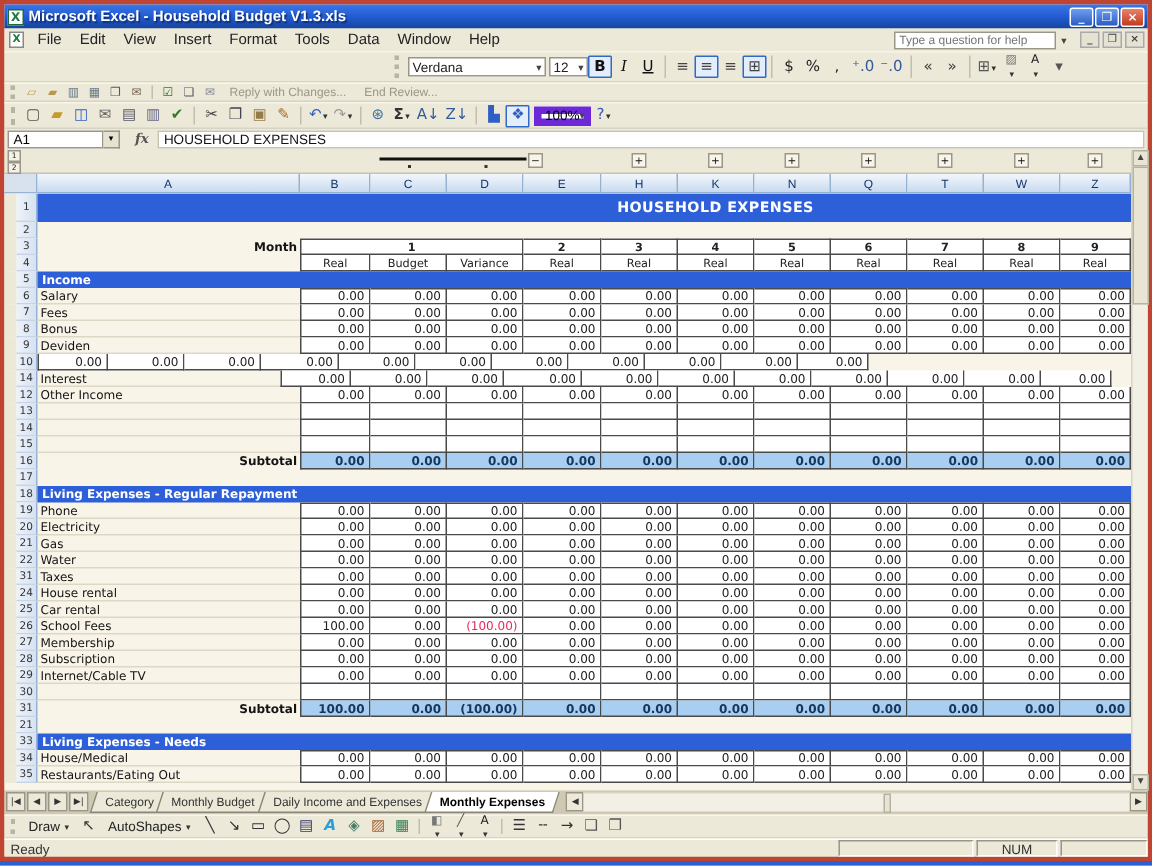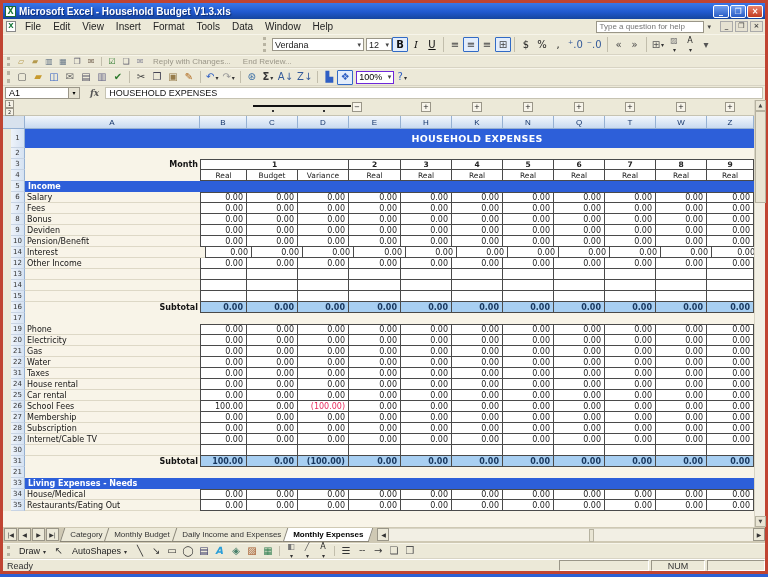--- a/index.html
+++ b/index.html
@@ -47,21 +47,21 @@
   .fontbox{width:92px;margin-left:2px}
   .sizebox{width:26px;margin-left:2px}
   .boxcaret{font-size:7px;color:#444;margin-left:auto}
   .fmtbar{height:21px}
   .fmtbar .lead{width:256px}
   .revbar{height:13px}
   .revbar .tbi{height:11px;min-width:14px}
   .revbar .tbi .g{font-size:8px}
   .greylab{font-size:8px;color:#9a9688;margin:0 6px}
   .stdbar{height:18px}
-  .zoombox{background:#fff;border:1px solid #6d28d9;height:13px;width:38px;display:flex;align-items:center;font-size:9px;padding:0 2px;margin-left:3px}
+  .zoombox{background:#fff;border:5px solid #6d28d9;height:13px;width:38px;display:flex;align-items:center;font-size:9px;padding:0 2px;margin-left:3px}
 
   
   .fbar{height:14px;display:flex;align-items:center;background:#ece9d8;padding:0 2px;flex:none}
   .namebox{width:64px;height:12px;background:#fff;border:1px solid #9a9688;font-size:9px;display:flex;align-items:center;padding:0 3px}
   .namecaret{width:11px;height:12px;border:1px solid #9a9688;border-left:none;background:#e6e2d2;font-size:6px;text-align:center;line-height:11px}
   .fx{font:italic bold 9px "DejaVu Serif",serif;color:#555;margin:0 6px 0 10px}
   .ftext{flex:1;height:12px;background:#fff;border:1px solid #c6c3b2;font-size:9px;display:flex;align-items:center;padding:0 3px;color:#111}
 
   
   .outline{height:16px;background:#ece9d8;position:relative;flex:none;border-bottom:1px solid #c6c3b2}
@@ -500,37 +500,36 @@
           <span class="vc" data-name="cell-K9" style="width: 51px;">0.00</span>
           <span class="vc" data-name="cell-N9" style="width: 51px;">0.00</span>
           <span class="vc" data-name="cell-Q9" style="width: 51px;">0.00</span>
           <span class="vc" data-name="cell-T9" style="width: 51px;">0.00</span>
           <span class="vc" data-name="cell-W9" style="width: 51px;">0.00</span>
           <span class="vc" data-name="cell-Z9" style="width: 47px;">0.00</span>
         </div>
         <div class="grow data" data-name="sheet-row-10" style="height: 11px;">
           <span class="gut" data-name="outline-gutter"></span>
           <span class="rhd" data-name="row-header-10">10</span>
-          <span class="ca dat" data-name="cell-A10" style="width: 175px;">Pension/Benefit</span>
           <span class="vc first" data-name="cell-B10" style="width: 47px;">0.00</span>
           <span class="vc" data-name="cell-C10" style="width: 51px;">0.00</span>
           <span class="vc" data-name="cell-D10" style="width: 51px;">0.00</span>
           <span class="vc" data-name="cell-E10" style="width: 52px;">0.00</span>
           <span class="vc" data-name="cell-H10" style="width: 51px;">0.00</span>
           <span class="vc" data-name="cell-K10" style="width: 51px;">0.00</span>
           <span class="vc" data-name="cell-N10" style="width: 51px;">0.00</span>
           <span class="vc" data-name="cell-Q10" style="width: 51px;">0.00</span>
           <span class="vc" data-name="cell-T10" style="width: 51px;">0.00</span>
           <span class="vc" data-name="cell-W10" style="width: 51px;">0.00</span>
           <span class="vc" data-name="cell-Z10" style="width: 47px;">0.00</span>
         </div>
         <div class="grow data" data-name="sheet-row-11" style="height: 11px;">
           <span class="gut" data-name="outline-gutter"></span>
           <span class="rhd" data-name="row-header-11">14</span>
-          <span class="ca dat" data-name="cell-A11" style="width: 180px;">Interest</span>
+          <span class="ca dat" data-name="cell-A11" style="width: 162px;">Interest</span>
           <span class="vc first" data-name="cell-B11" style="width: 47px;">0.00</span>
           <span class="vc" data-name="cell-C11" style="width: 51px;">0.00</span>
           <span class="vc" data-name="cell-D11" style="width: 51px;">0.00</span>
           <span class="vc" data-name="cell-E11" style="width: 52px;">0.00</span>
           <span class="vc" data-name="cell-H11" style="width: 51px;">0.00</span>
           <span class="vc" data-name="cell-K11" style="width: 51px;">0.00</span>
           <span class="vc" data-name="cell-N11" style="width: 51px;">0.00</span>
           <span class="vc" data-name="cell-Q11" style="width: 51px;">0.00</span>
           <span class="vc" data-name="cell-T11" style="width: 51px;">0.00</span>
           <span class="vc" data-name="cell-W11" style="width: 51px;">0.00</span>
@@ -613,20 +612,25 @@
           <span class="vc" data-name="cell-N16" style="width: 51px;">0.00</span>
           <span class="vc" data-name="cell-Q16" style="width: 51px;">0.00</span>
           <span class="vc" data-name="cell-T16" style="width: 51px;">0.00</span>
           <span class="vc" data-name="cell-W16" style="width: 51px;">0.00</span>
           <span class="vc" data-name="cell-Z16" style="width: 47px;">0.00</span>
         </div>
         <div class="grow blank" data-name="sheet-row-17" style="height: 11px;">
           <span class="gut" data-name="outline-gutter"></span>
           <span class="rhd" data-name="row-header-17">17</span>
           <div class="blankfill" data-name="blank-row-fill"></div>
+        </div>
+        <div class="grow section" data-name="sheet-row-18" style="height: 11px;">
+          <span class="gut" data-name="outline-gutter"></span>
+          <span class="rhd" data-name="row-header-18">18</span>
+          <div class="fill" data-name="section-banner">Living Expenses - Regular Repayment</div>
         </div>
         <div class="grow data" data-name="sheet-row-19" style="height: 11px;">
           <span class="gut" data-name="outline-gutter"></span>
           <span class="rhd" data-name="row-header-19">19</span>
           <span class="ca dat" data-name="cell-A19" style="width: 175px;">Phone</span>
           <span class="vc first top" data-name="cell-B19" style="width: 47px;">0.00</span>
           <span class="vc top" data-name="cell-C19" style="width: 51px;">0.00</span>
           <span class="vc top" data-name="cell-D19" style="width: 51px;">0.00</span>
           <span class="vc top" data-name="cell-E19" style="width: 52px;">0.00</span>
           <span class="vc top" data-name="cell-H19" style="width: 51px;">0.00</span>

